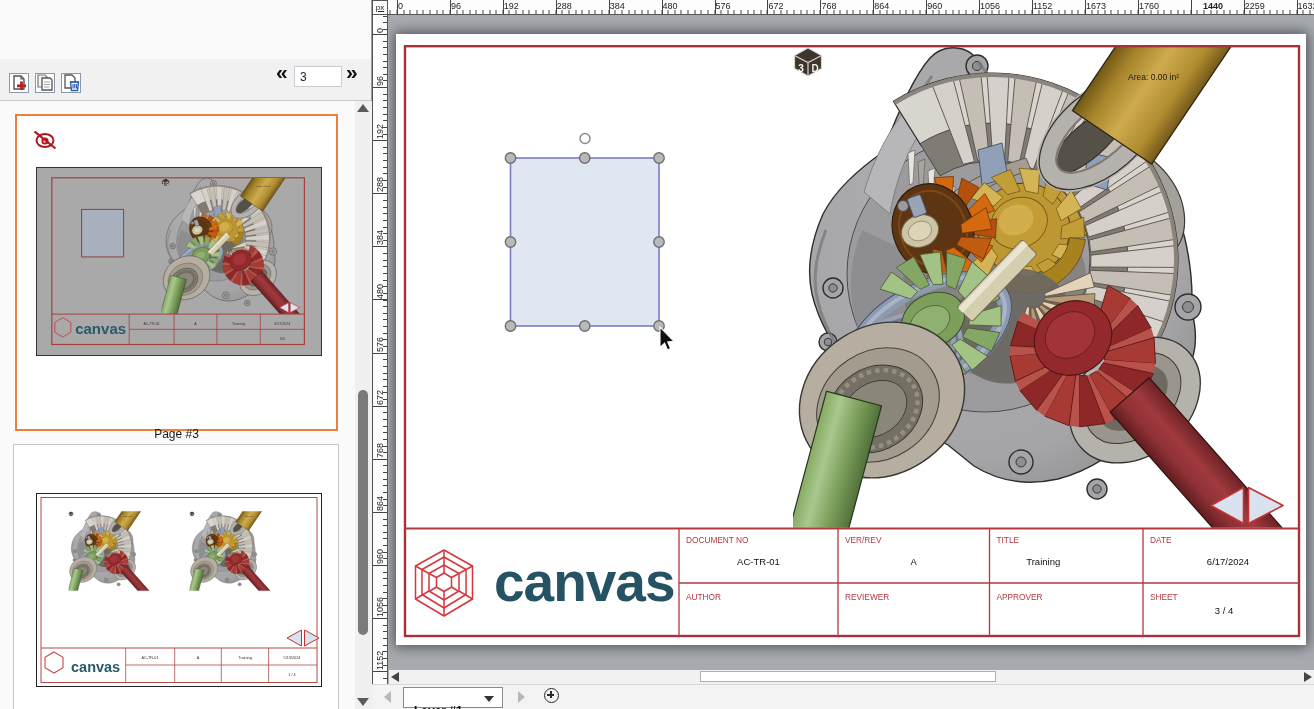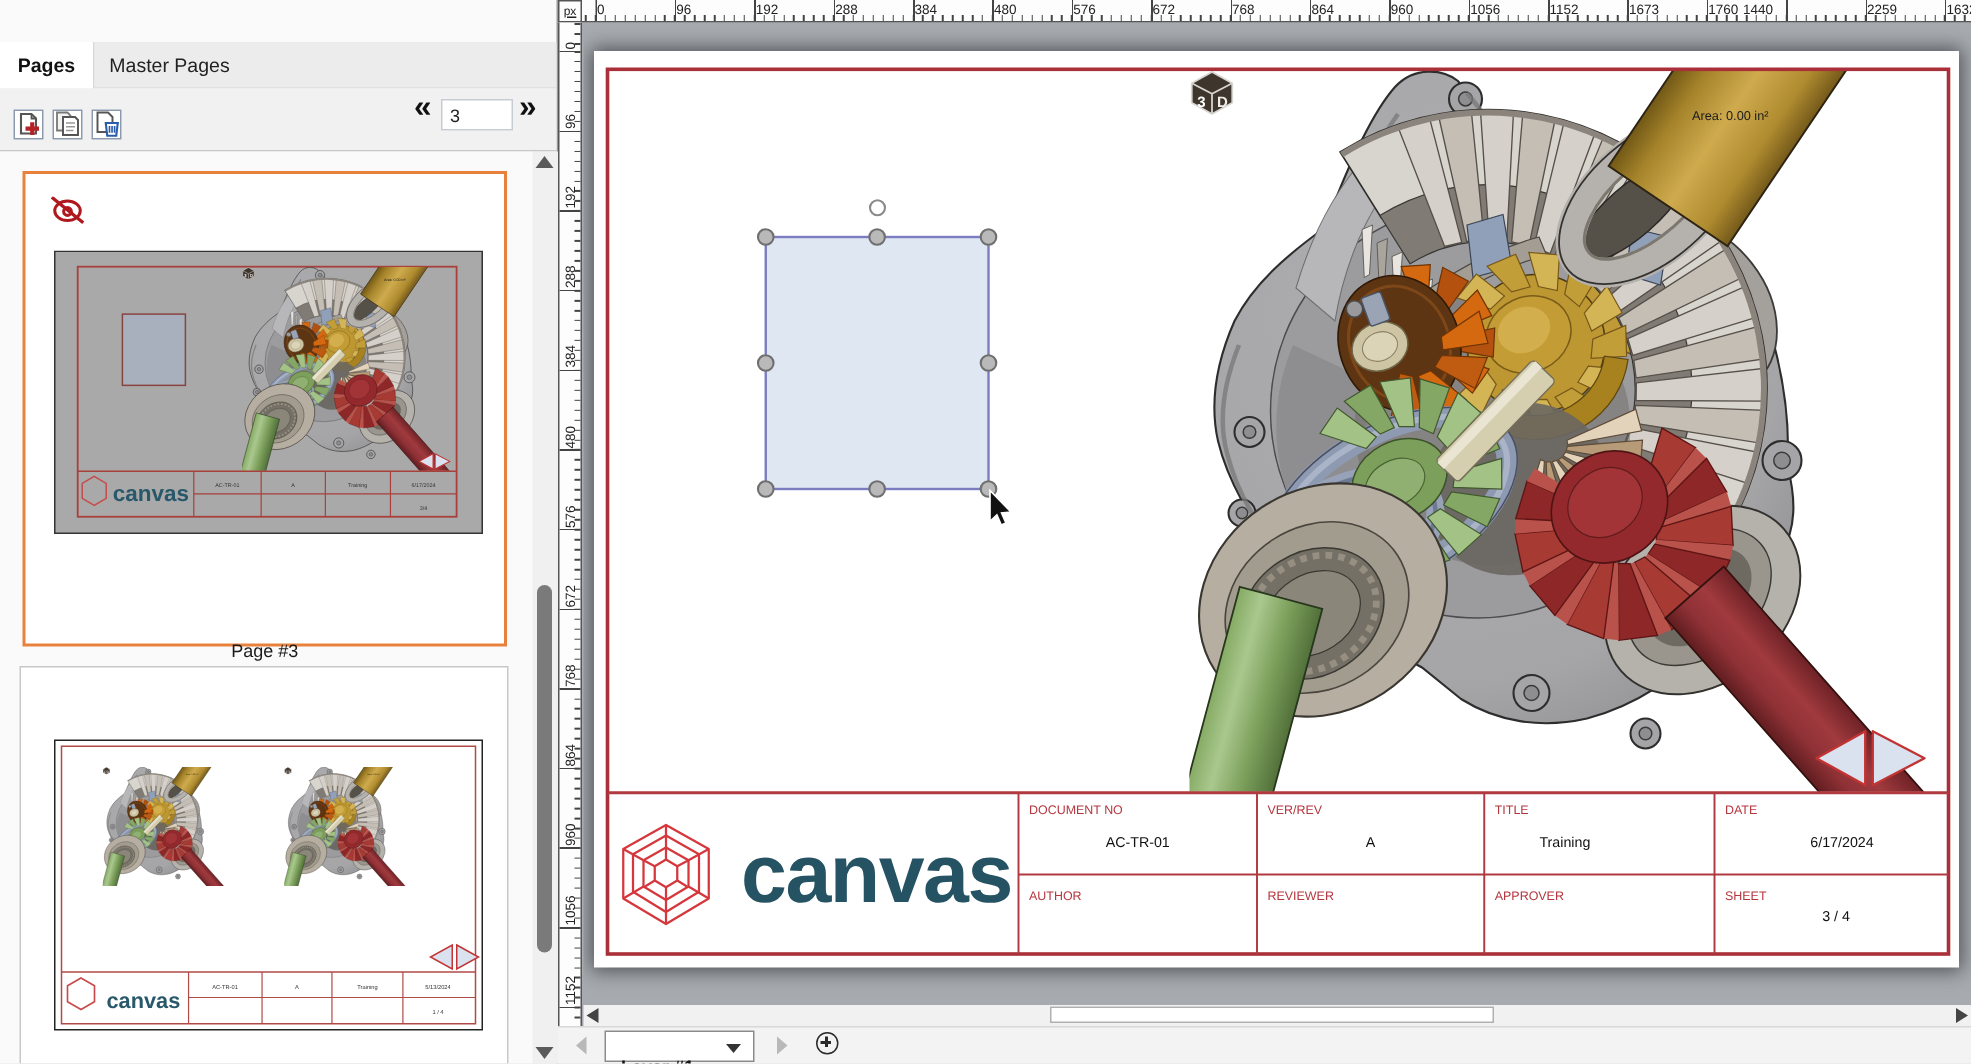--- a/index.html
+++ b/index.html
@@ -328,21 +328,21 @@
       <span style="position:absolute;left:274.6px;top:0.5px;">480</span>
       <span style="position:absolute;left:327.5px;top:0.5px;">576</span>
       <span style="position:absolute;left:380.4px;top:0.5px;">672</span>
       <span style="position:absolute;left:433.4px;top:0.5px;">768</span>
       <span style="position:absolute;left:486.3px;top:0.5px;">864</span>
       <span style="position:absolute;left:539.2px;top:0.5px;">960</span>
       <span style="position:absolute;left:592.1px;top:0.5px;">1056</span>
       <span style="position:absolute;left:645.0px;top:0.5px;">1152</span>
       <span style="position:absolute;left:698.0px;top:0.5px;">1673</span>
       <span style="position:absolute;left:750.9px;top:0.5px;">1760</span>
-      <span style="position:absolute;left:774px;top:0.5px;">1440</span>
+      <span style="position:absolute;left:815px;top:0.5px;font-weight:bold;">1440</span>
       <span style="position:absolute;left:856.7px;top:0.5px;">2259</span>
       <span style="position:absolute;left:909.6px;top:0.5px;">1632</span>
     </div>
   <div id="vruler">
       <span style="position:absolute;left:2px;top:18.0px;transform:rotate(-90deg);transform-origin:0 0;white-space:nowrap;">0</span>
       <span style="position:absolute;left:2px;top:71.1px;transform:rotate(-90deg);transform-origin:0 0;white-space:nowrap;">96</span>
       <span style="position:absolute;left:2px;top:124.2px;transform:rotate(-90deg);transform-origin:0 0;white-space:nowrap;">192</span>
       <span style="position:absolute;left:2px;top:177.3px;transform:rotate(-90deg);transform-origin:0 0;white-space:nowrap;">288</span>
       <span style="position:absolute;left:2px;top:230.4px;transform:rotate(-90deg);transform-origin:0 0;white-space:nowrap;">384</span>
       <span style="position:absolute;left:2px;top:283.5px;transform:rotate(-90deg);transform-origin:0 0;white-space:nowrap;">480</span>
@@ -361,24 +361,20 @@
       <div class="ar"></div>
     </div>
   <div id="lbar">
     <div class="chev" style="left:12px;border-right:7px solid #b8b8b8;"></div>
     <div id="combo">Layer #1<div class="ca"></div></div>
     <div class="chev" style="left:146px;border-left:7px solid #b8b8b8;"></div>
     <div id="plus"></div>
   </div>
 
   <div id="panel">
-    <div id="tabs">
-        <div class="tab1">Pages</div>
-        <div class="tab2">Master Pages</div>
-      </div>
     <div id="tools">
       <div class="tbtn" style="left:9px;">
         <svg width="18" height="18" viewBox="0 0 18 18">
             <path d="M4,2 L11,2 L14,5 L14,15 L4,15 Z" fill="#fff" stroke="#555" stroke-width="1.4"></path>
             <path d="M11,2 L11,5 L14,5" fill="none" stroke="#555" stroke-width="1.2"></path>
             <path d="M11.5,7.5 L11.5,16 M7,11.8 L16,11.8" stroke="#b22226" stroke-width="2.8"></path>
           </svg>
       </div>
       <div class="tbtn" style="left:35px;">
         <svg width="18" height="18" viewBox="0 0 18 18">

